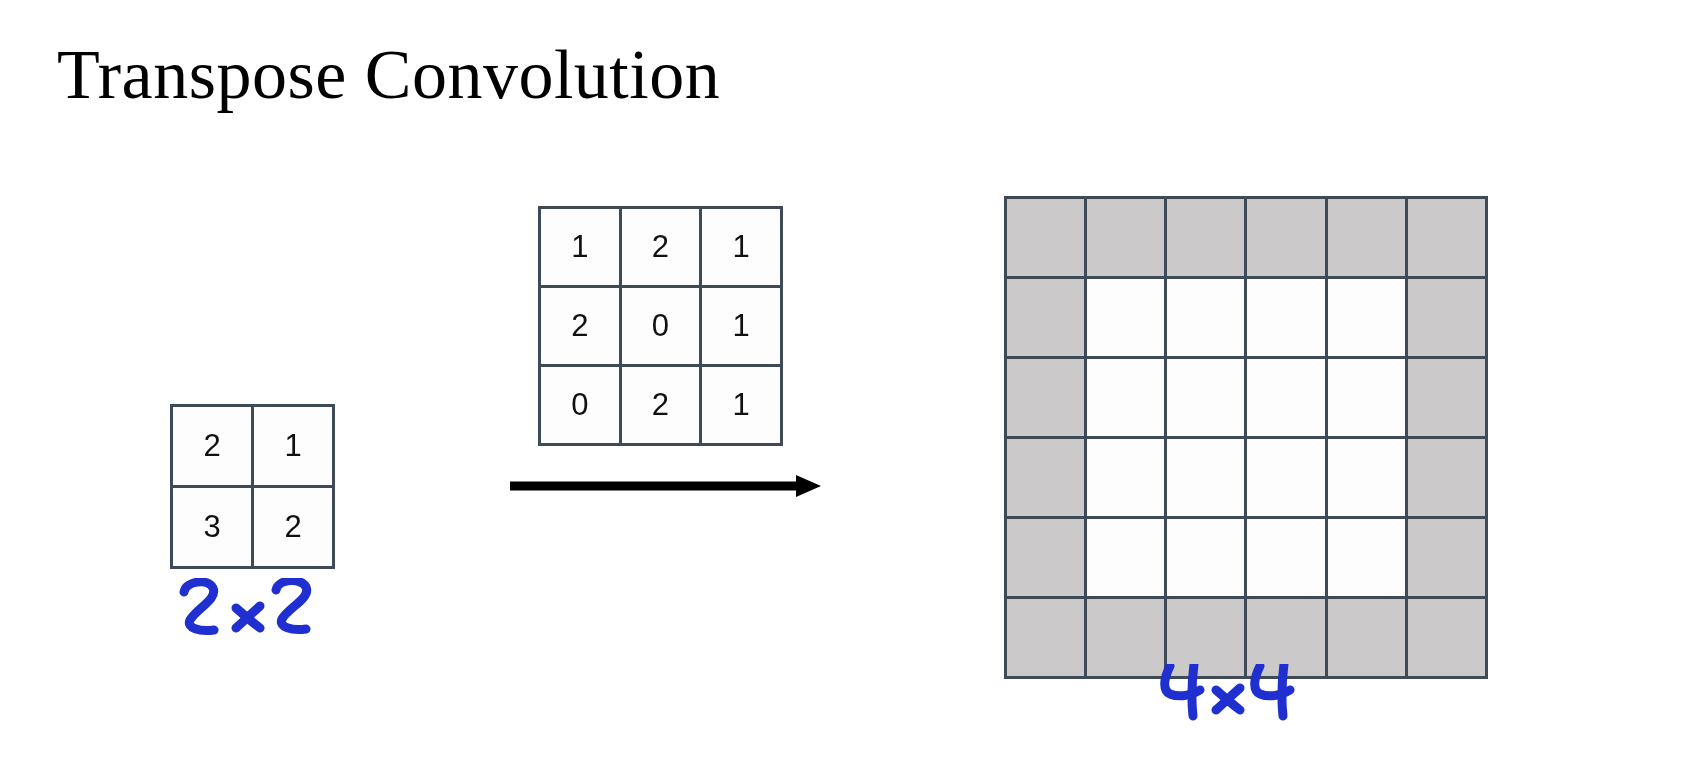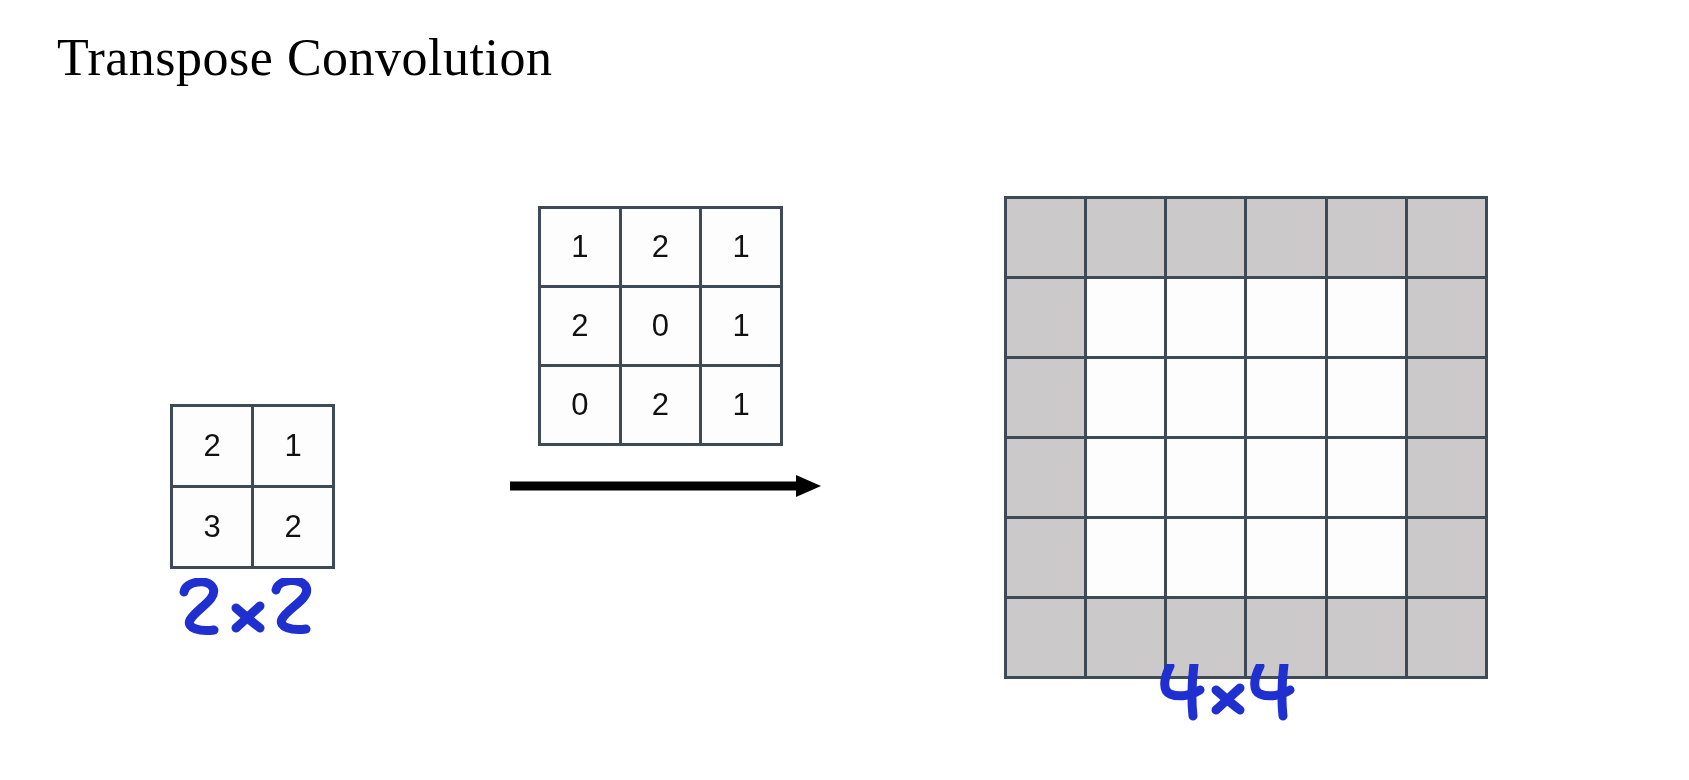--- a/index.html
+++ b/index.html
@@ -12,23 +12,23 @@
     height: 780px;
     position: relative;
     overflow: hidden;
     font-family: "Liberation Sans", sans-serif;
   }
 
   
   #slide-title {
     position: absolute;
     left: 57px;
-    top: 32px;
+    top: 40px;
     font-family: "Liberation Serif", serif;
-    font-size: 52px;
+    font-size: 70px;
     line-height: 1;
     color: #000000;
     white-space: nowrap;
     letter-spacing: 0.5px;
   }
 
   
   .matrix {
     position: absolute;
     display: grid;

